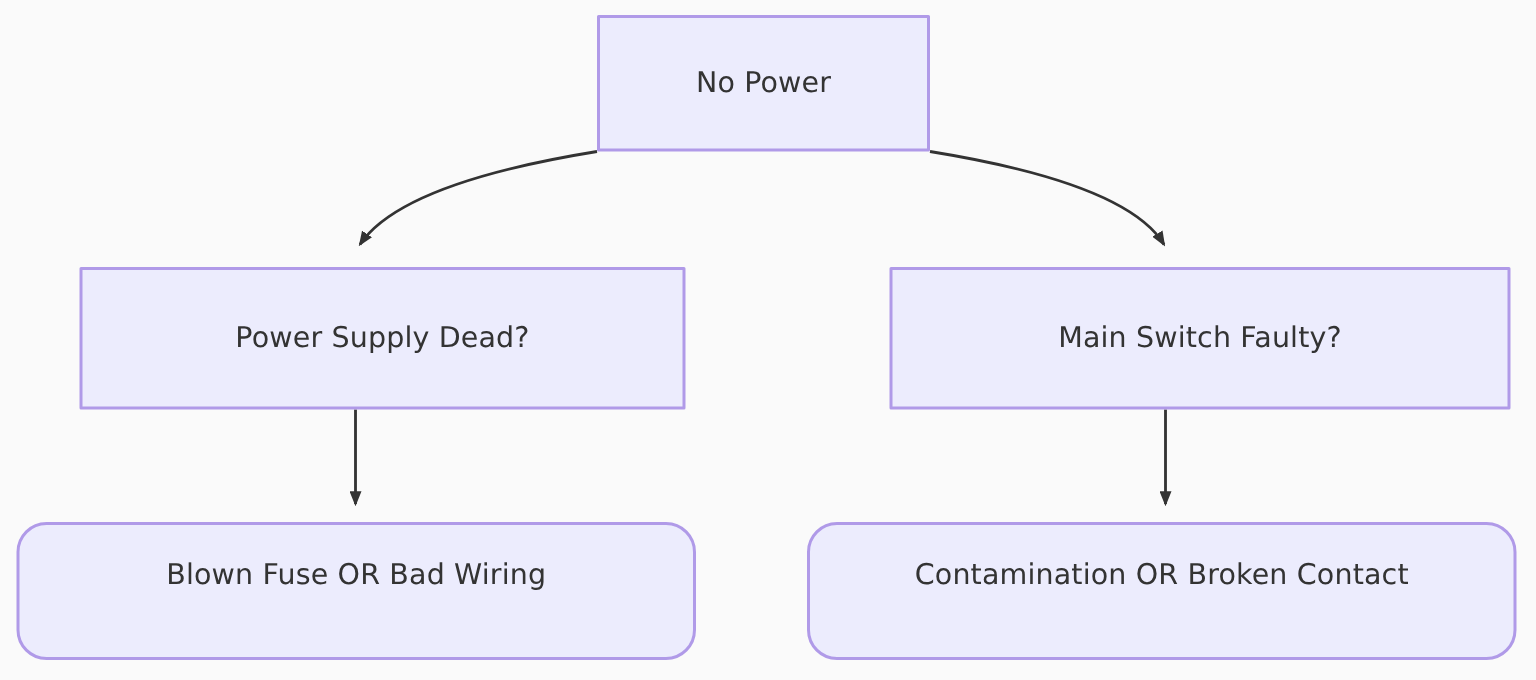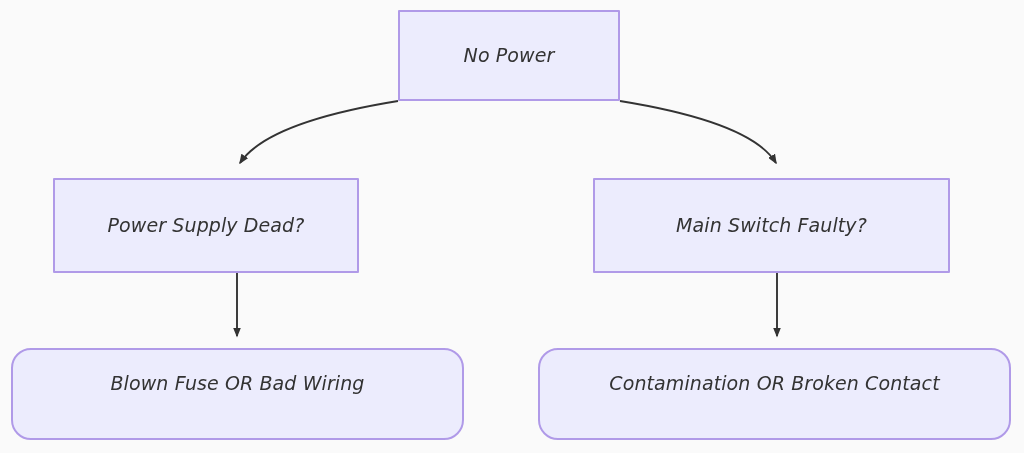--- a/index.html
+++ b/index.html
@@ -37,42 +37,41 @@
     align-items: center;
     color: #333333;
     font-size: 19px;
     line-height: 1.2;
     letter-spacing: 0.1px;
     white-space: nowrap;
   }
   .node .node-label {
     display: block;
     width: 100%;
-    font-style: italic;
   }
   .node-center .node-label {
     text-align: center;
   }
   
   #node-no-power {
     left: 398px;
     top: 10px;
     width: 222px;
     height: 91px;
   }
   #node-power-supply-dead {
     left: 53px;
     top: 178px;
-    width: 306px;
+    width: 404px;
     height: 95px;
   }
   #node-main-switch-faulty {
     left: 593px;
     top: 178px;
-    width: 357px;
+    width: 414px;
     height: 95px;
   }
   #node-blown-fuse {
     left: 11px;
     top: 348px;
     width: 453px;
     height: 92px;
   }
   #node-contamination {
     left: 538px;

